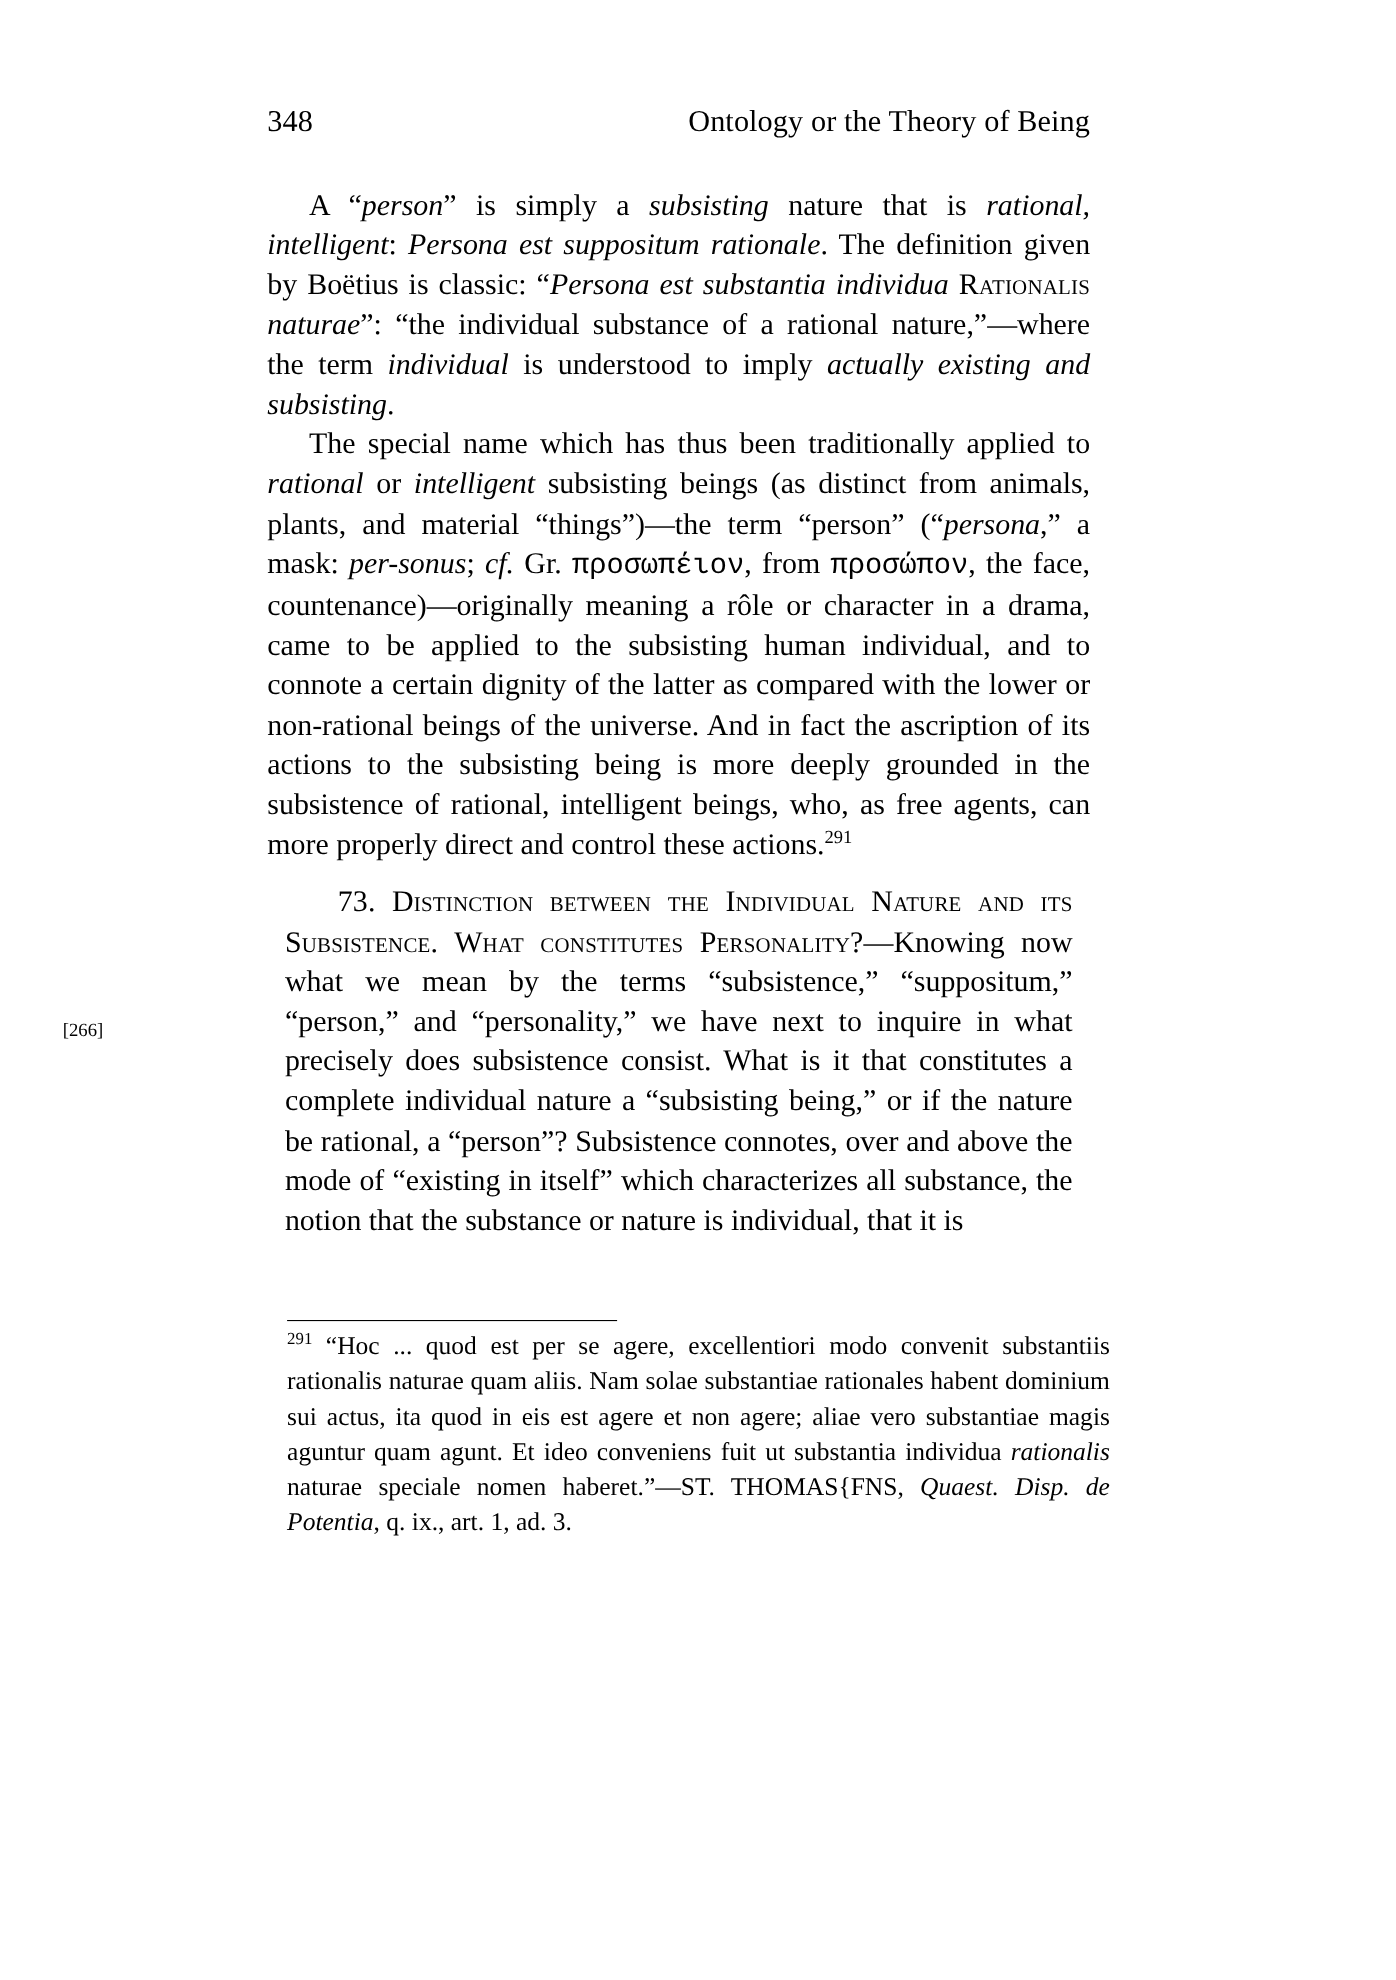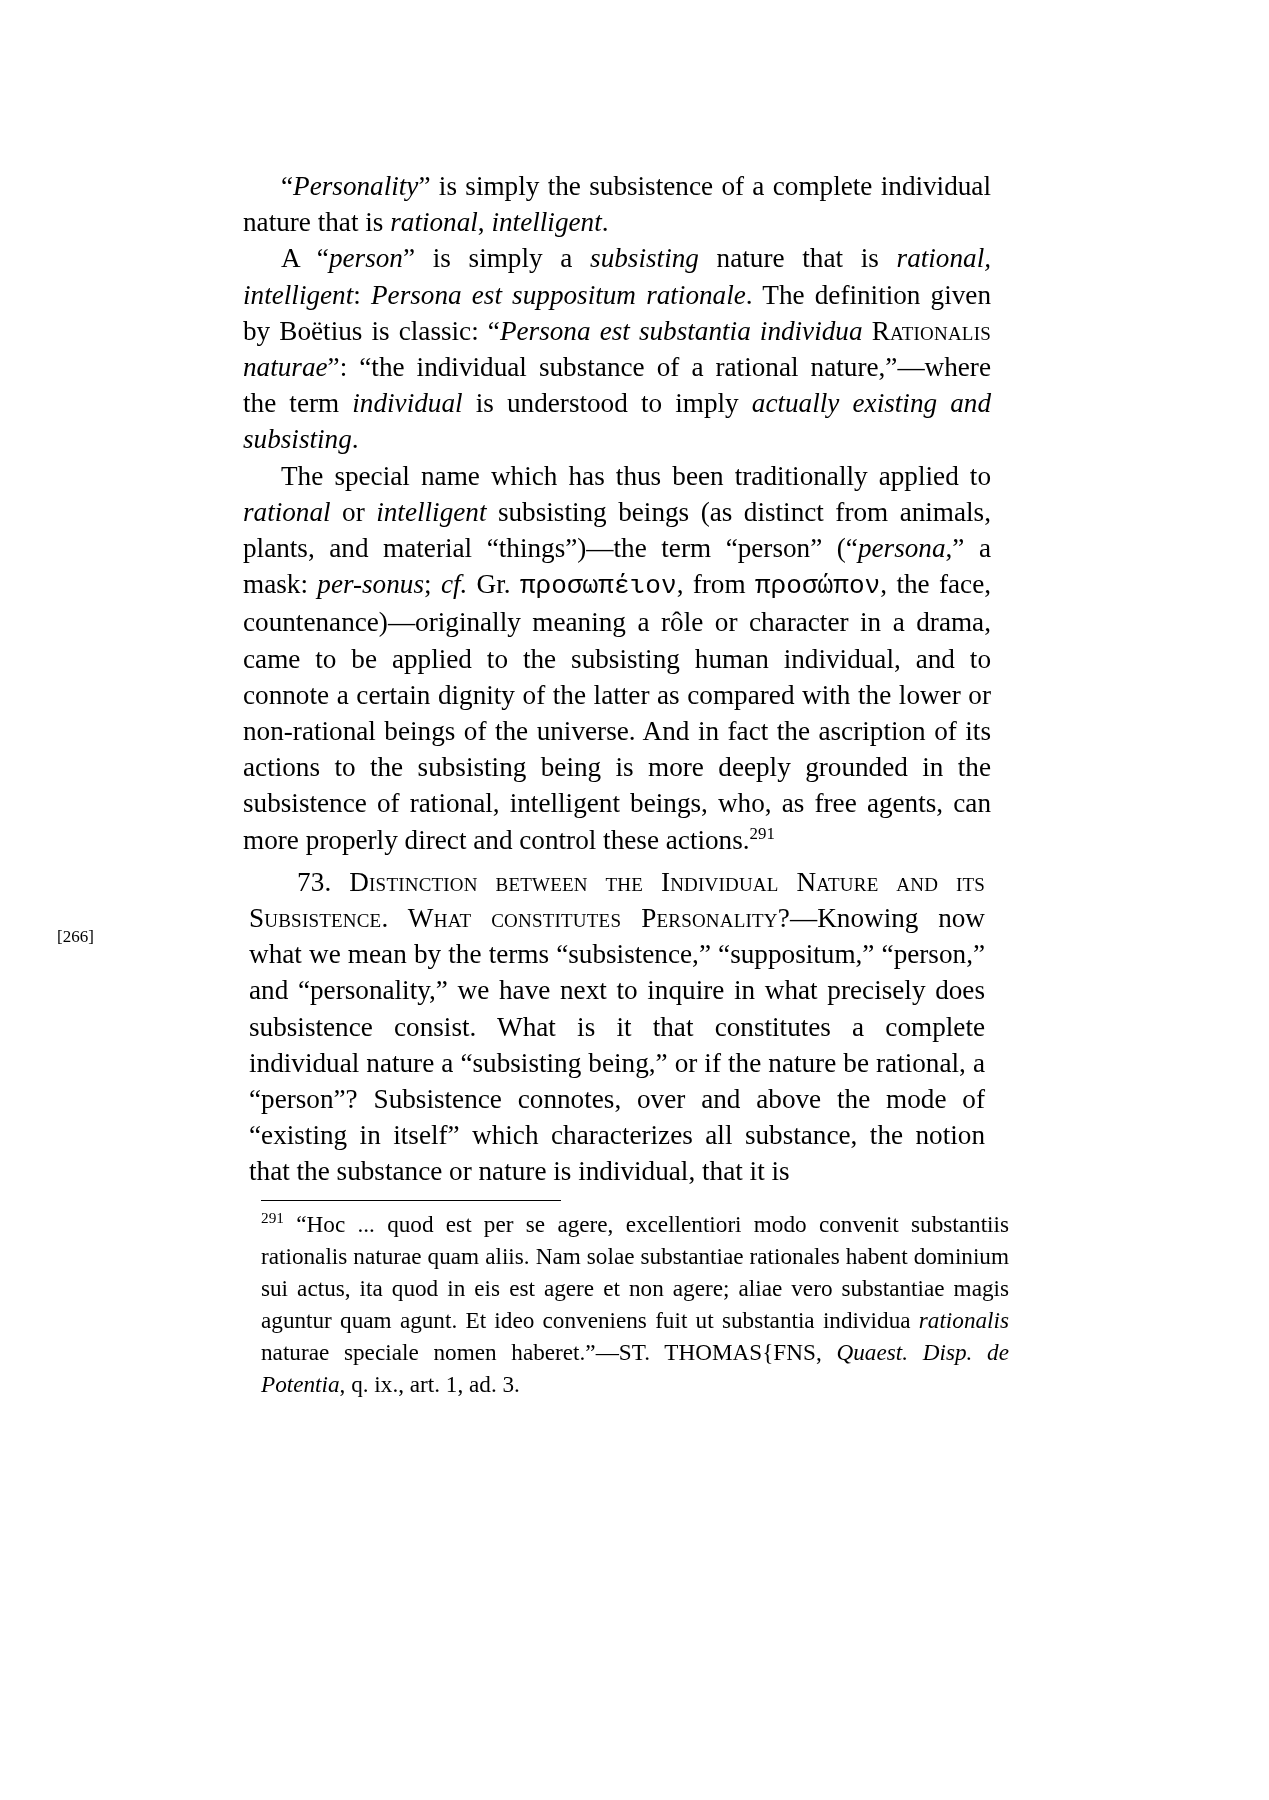--- a/index.html
+++ b/index.html
@@ -71,21 +71,21 @@
     line-height: 0;
   }
 
   .greek {
     font-family: Liberation Mono, monospace;
     font-size: 0.96em;
   }
 
   
   p.section {
-    margin: 6px;
+    margin: 16px;
     text-align: justify;
     font-size: 27.2px;
     line-height: 36.2px;
     text-indent: 48px;
   }
   .sec-num { letter-spacing: 0.2px; }
 
   
   .margin-folio {
     position: absolute;
@@ -125,25 +125,28 @@
   }
 
   
   .page { -webkit-font-smoothing: antialiased; }
 </style>
 </head>
 <body>
 
 <div class="page">
 
+  <div class="running-head">
+    <span class="folio">348</span>
+    <span class="head-title">Ontology or the Theory of Being</span>
+  </div>
 
   <div class="margin-folio">[266]</div>
 
   <div class="column">
-    <p class="para"><span>“</span><i>Personality</i><span>” is simply the subsistence of a complete individual nature that is </span><i>rational</i><span>, </span><i>intelligent</i><span>.</span></p>
     <p class="para"><span>A “</span><i>person</i><span>” is simply a </span><i>subsisting</i><span> nature that is </span><i>rational, intelligent</i><span>: </span><i>Persona est suppositum rationale</i><span>.  The definition given by Boëtius is classic: “</span><i>Persona est substantia individua </i><span class="smallcaps">Rationalis</span><span> </span><i>naturae</i><span>”: “the individual substance of a rational nature,”—where the term </span><i>individual</i><span> is understood to imply </span><i>actually existing and subsisting</i><span>.</span></p>
     <p class="para"><span>The special name which has thus been traditionally applied to </span><i>rational</i><span> or </span><i>intelligent</i><span> subsisting beings (as distinct from animals, plants, and material “things”)—the term “person” (“</span><i>persona</i><span>,” a mask: </span><i>per-sonus</i><span>; </span><i>cf.</i><span> Gr. </span><span class="greek">προσωπέιον</span><span>, from </span><span class="greek">προσώπον</span><span>, the face, countenance)—originally meaning a rôle or character in a drama, came to be applied to the subsisting human individual, and to connote a certain dignity of the latter as compared with the lower or non-rational beings of the universe. And in fact the ascription of its actions to the subsisting being is more deeply grounded in the subsistence of rational, intelligent  beings, who, as free agents, can more properly direct and control these actions.</span><sup class="fnref">291</sup></p>
 
     <p class="section">
       <span class="sec-num">73.</span>
       <span><span class="smallcaps">Distinction between the Individual Nature and its Subsistence. What constitutes Personality?</span></span><span>—Knowing now what we mean by the terms “subsistence,” “suppositum,” “person,” and “personality,” we have next to inquire in what precisely does subsistence consist.  What is it that constitutes a complete individual nature a “subsisting being,” or if the nature be rational, a “person”?  Subsistence connotes, over and above the mode of “existing in itself” which characterizes all substance, the notion that the substance or nature is individual, that it is</span>
     </p>
   </div>
 
   <div class="footnote-area">

